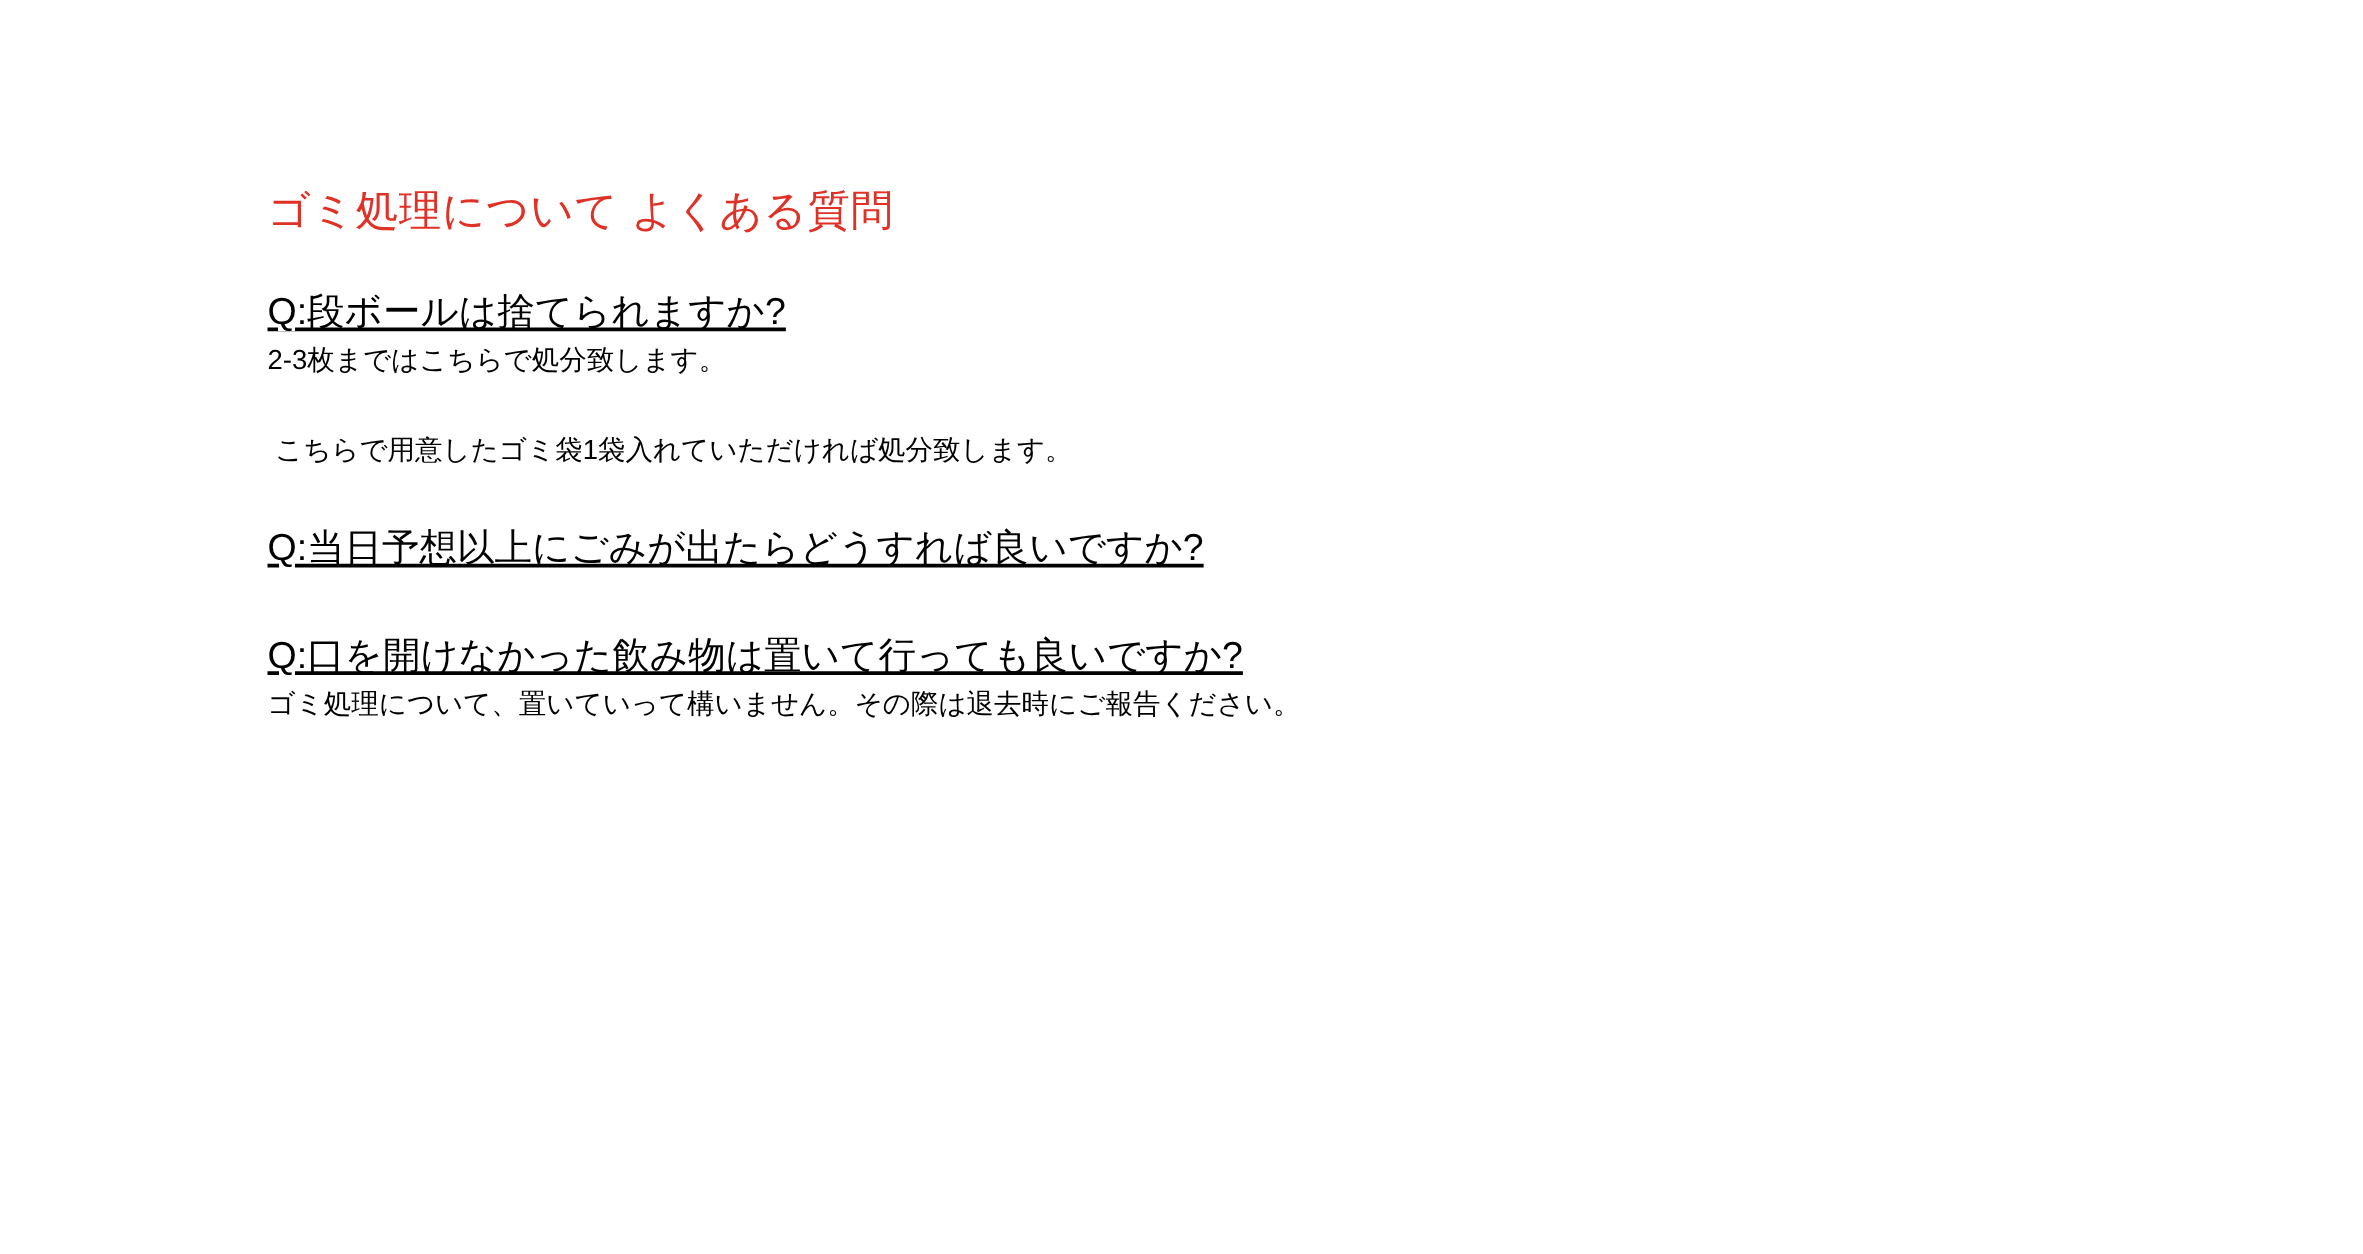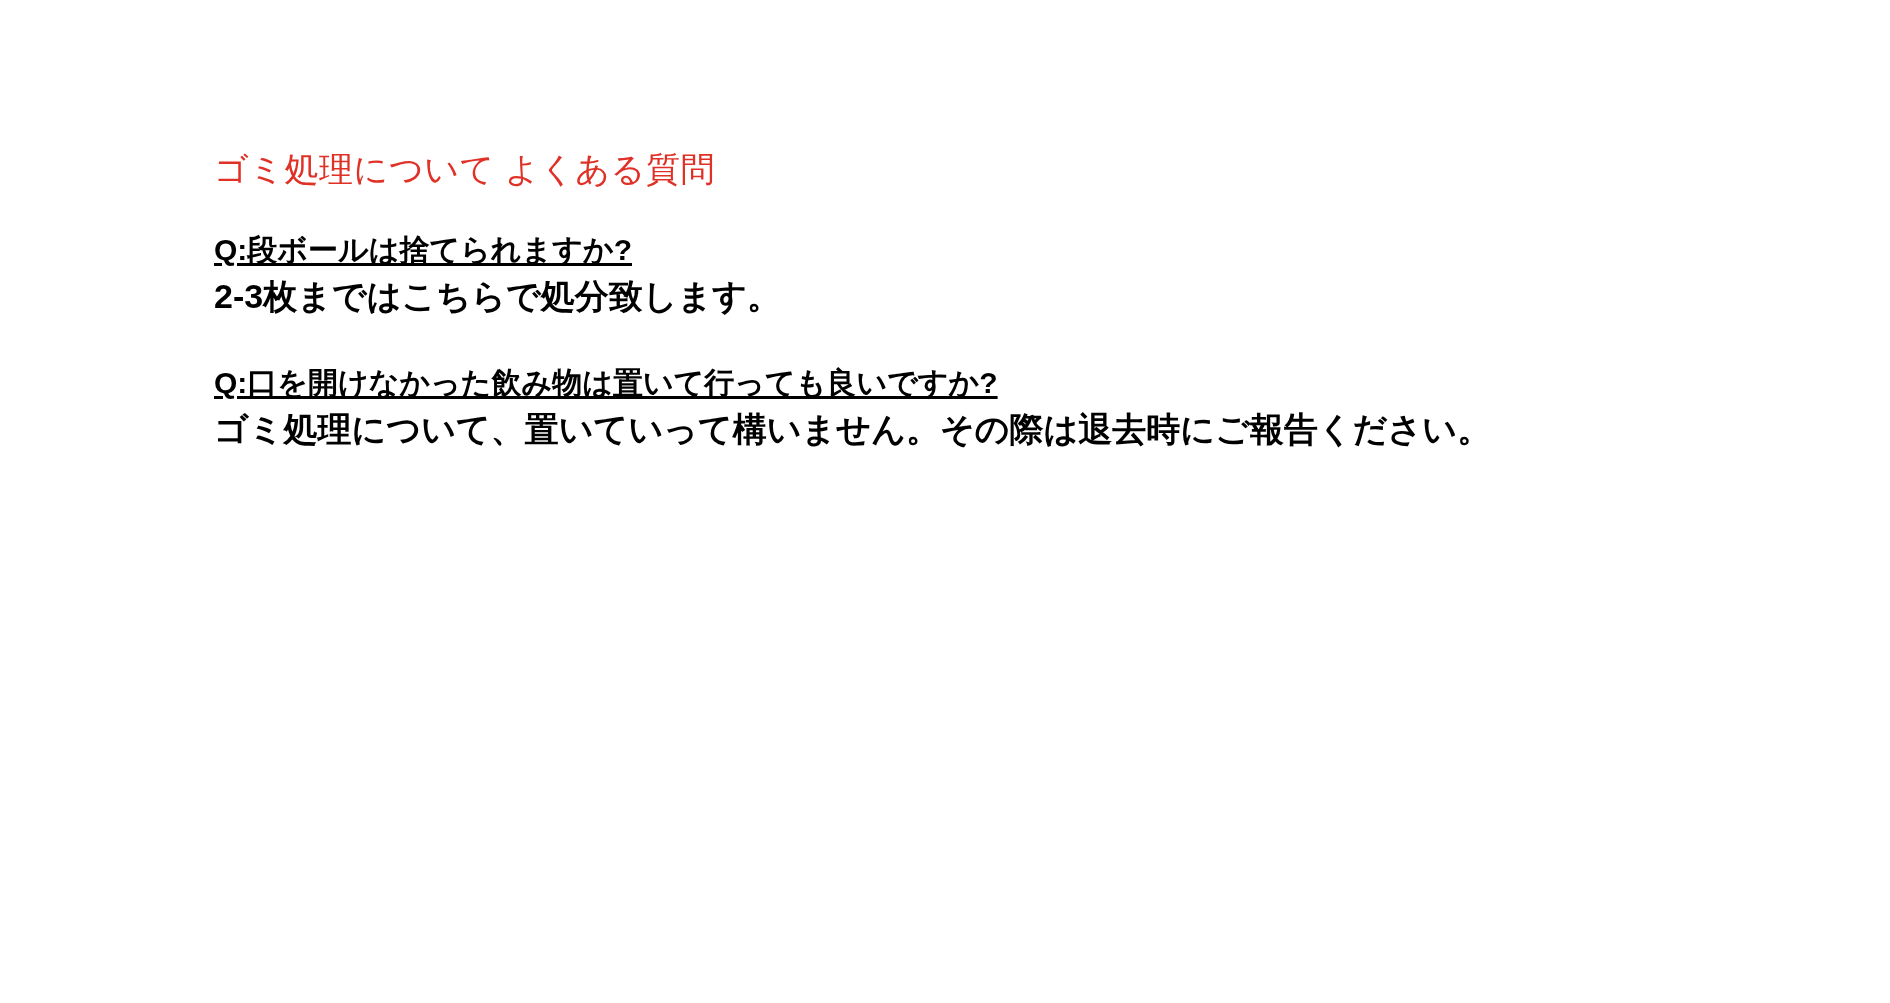--- a/index.html
+++ b/index.html
@@ -30,36 +30,35 @@
     color: #e03127;
     font-size: 34px;
     line-height: 1.25;
     letter-spacing: 0.5px;
     margin: 0 0 38px 0;
     font-weight: 400;
     white-space: pre;
   }
   .qa-block {
     margin: 0 0 42px 0;
-    font-weight: bold;
   }
   .qa-block:last-child {
     margin-bottom: 0;
   }
   .question {
     font-size: 30px;
     line-height: 1.40;
     margin: 0 0 2px 0;
     display: inline-block;
     text-decoration: underline;
     text-underline-offset: 3px;
     white-space: pre;
   }
   .answer {
-    font-size: 34px;
+    font-size: 22px;
     line-height: 1.40;
     margin: 0;
     white-space: pre;
   }
   .answer.indent {
     padding-left: 6px;
   }
 </style>
 </head>
 <body>
@@ -68,23 +67,25 @@
   <div class="content">
 
     <h1 class="doc-title">ゴミ処理について よくある質問</h1>
 
     <div class="qa-block">
       <div class="question">Q:段ボールは捨てられますか?</div>
       <p class="answer">2-3枚まではこちらで処分致します。</p>
     </div>
 
     <div class="qa-block">
+      <p class="answer indent">こちらで用意したゴミ袋1袋入れていただければ処分致します。</p>
     </div>
 
     <div class="qa-block">
+      <div class="question">Q:当日予想以上にごみが出たらどうすれば良いですか?</div>
     </div>
 
     <div class="qa-block">
       <div class="question">Q:口を開けなかった飲み物は置いて行っても良いですか?</div>
       <p class="answer">ゴミ処理について、置いていって構いません。その際は退去時にご報告ください。</p>
     </div>
 
   </div>
 </div>
 

